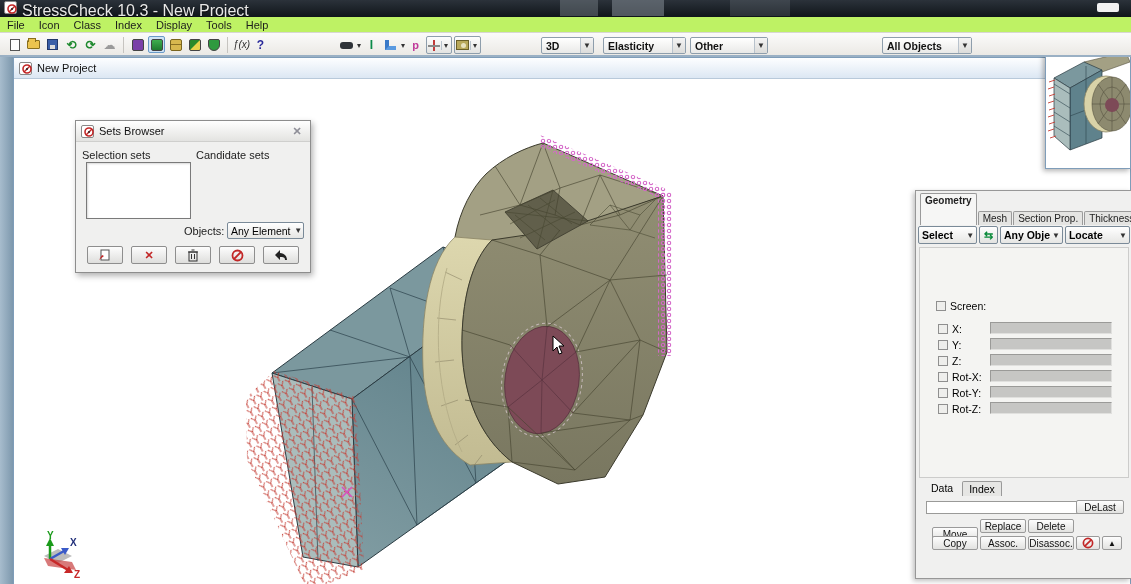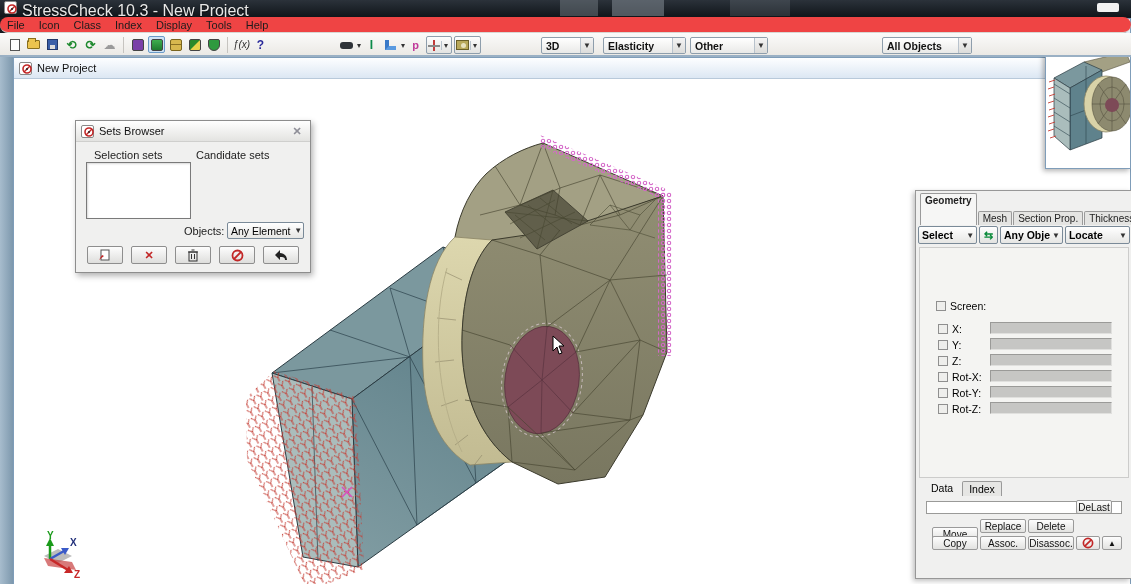--- a/index.html
+++ b/index.html
@@ -14,21 +14,21 @@
   .min-dash { position:absolute; right:12px; top:3px; width:22px; height:9px; background:#f2f2f2; border-radius:2px; }
 
   .sc-logo { display:inline-block; width:13px; height:13px; background:#fff; border:1px solid #888;
     border-radius:2px; position:relative; }
   .sc-logo svg { position:absolute; left:0.5px; top:0.5px; }
 
   .titlebar .sc-logo { position:absolute; left:4px; top:1px; }
 
   
   .menubar { position:absolute; left:0; top:17px; width:1131px; height:16px;
-    background:#ef4444; border-bottom:1px solid #d8d7d3; z-index:30; display:flex; align-items:center;border-radius:8px; }
+    background:#bef264; border-bottom:1px solid #d8d7d3; z-index:30; display:flex; align-items:center; }
   .menubar .mi { font-size:11px; color:#1c1c1c; padding:0 7px; height:16px; line-height:16px; }
 
   
   .toolbar { position:absolute; left:0; top:33px; width:1131px; height:24px;
     background:linear-gradient(#fbfbfa,#ebe9e5); border-bottom:2px solid #9ab0c4; z-index:30; }
   .tb-group { position:absolute; top:3px; display:flex; align-items:center; gap:2px; }
   .tbi { width:17px; height:17px; display:flex; align-items:center; justify-content:center;
     font-size:11px; border:1px solid transparent; border-radius:2px; }
   .tbi.pressed { background:#cfe3f6; border-color:#6a9ac8; }
   .tb-sep { width:1px; height:16px; background:#c6c4c0; margin:0 3px; }
@@ -350,21 +350,21 @@
     <span class="sc-logo">
       <svg width="12" height="12">
           <circle cx="6" cy="6" r="4" fill="none" stroke="#c22727" stroke-width="1.6"></circle>
           <line x1="3" y1="9" x2="9" y2="3" stroke="#c22727" stroke-width="1.4"></line>
           <circle cx="6" cy="6" r="1" fill="#222"></circle>
         </svg>
     </span>
     <span class="st">Sets Browser</span>
     <span class="dlg-close">✕</span>
   </div>
-  <span class="sets-label" style="left:18px; top:28px;">Selection sets</span>
+  <span class="sets-label" style="left:6px; top:28px;">Selection sets</span>
   <span class="sets-label" style="left:120px; top:28px;">Candidate sets</span>
   <div class="listbox" style="left:10px; top:41px; width:105px; height:57px;"></div>
   <span class="sets-label" style="left:108px; top:104px;">Objects:</span>
   <div class="mini-combo" style="left:151px; top:101px; width:77px;">
     <span class="cv">Any Element</span>
       <span class="ca">▼</span>
   </div>
   <div class="dlg-btn" style="left:11px; top:125px;">
     <svg width="14" height="13">
         <rect x="3" y="1" width="8" height="10" fill="#fff" stroke="#555"></rect>
@@ -461,21 +461,21 @@
 
   <div class="ip-bot-tabs">
     <span class="ip-bot-tab sel">Data</span>
     <span class="ip-bot-tab">Index</span>
   </div>
   <div class="ip-field"></div>
 
   <div class="ip-btn" style="left:16px; top:336px; width:46px;">Move</div>
   <div class="ip-btn" style="left:64px; top:328px; width:46px;">Replace</div>
   <div class="ip-btn" style="left:112px; top:328px; width:46px;">Delete</div>
-  <div class="ip-btn" style="left:160px; top:309px; width:36px;">DeLast</div>
+  <div class="ip-btn" style="left:160px; top:309px; width:48px;">DeLast</div>
   <div class="ip-btn" style="left:16px; top:345px; width:46px;">Copy</div>
   <div class="ip-btn" style="left:64px; top:345px; width:46px;">Assoc.</div>
   <div class="ip-btn" style="left:112px; top:345px; width:46px;">Disassoc.</div>
   <div class="ip-btn" style="left:160px; top:345px; width:24px;">
     <svg width="12" height="12">
         <circle cx="6" cy="6" r="4.6" fill="none" stroke="#c22727" stroke-width="1.7"></circle>
         <line x1="2.8" y1="9.2" x2="9.2" y2="2.8" stroke="#c22727" stroke-width="1.7"></line>
       </svg>
   </div>
   <div class="ip-btn" style="left:186px; top:345px; width:20px;">

